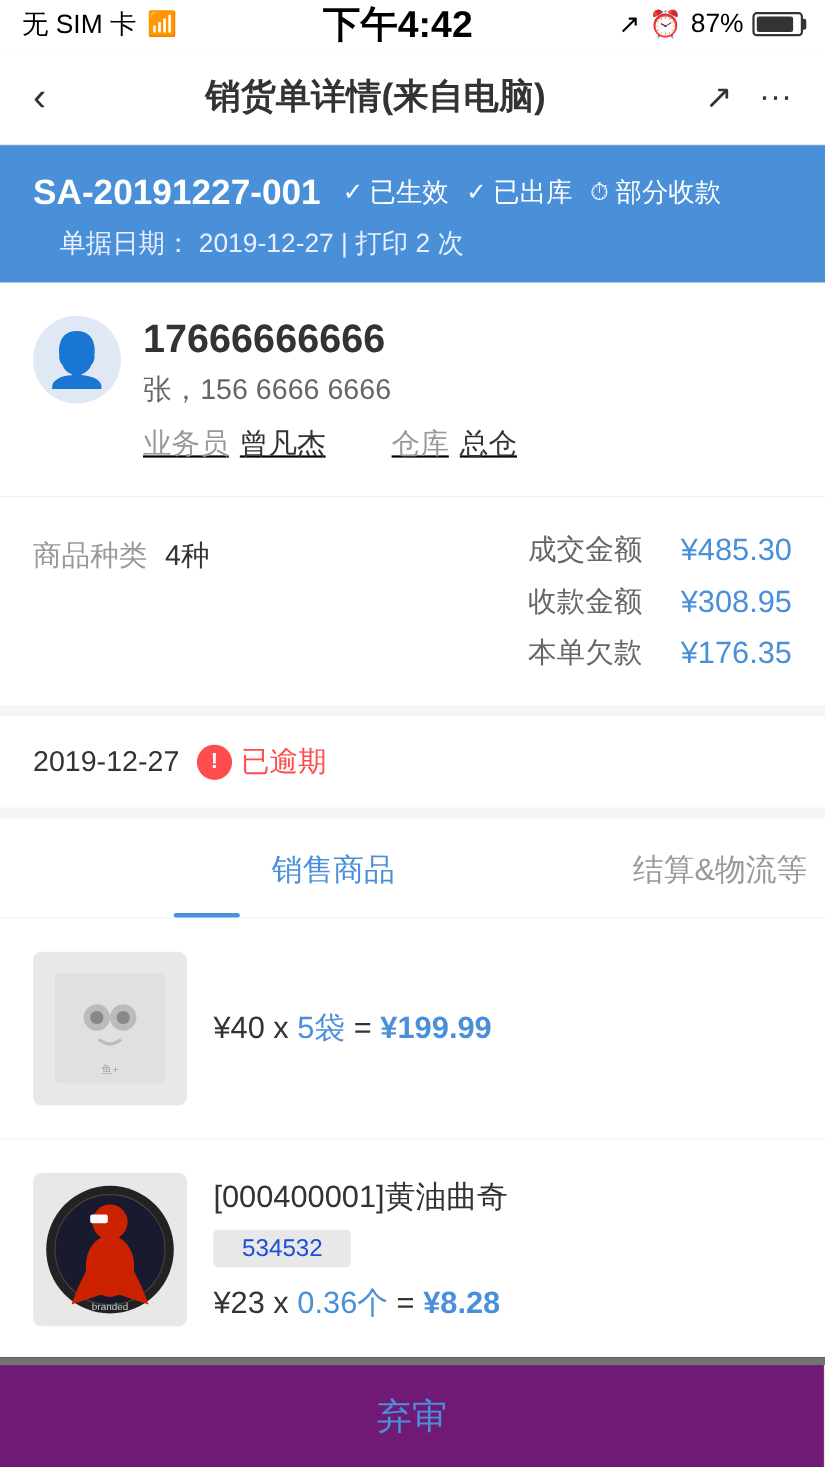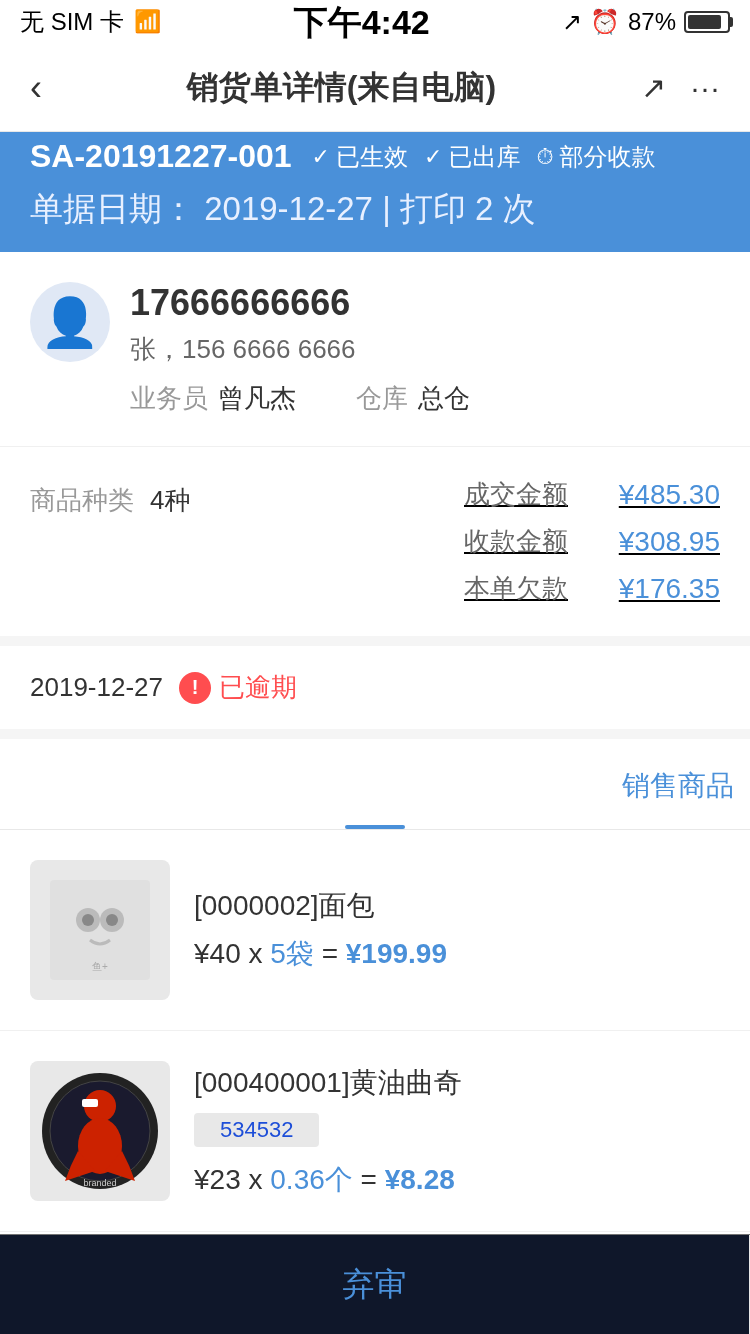--- a/index.html
+++ b/index.html
@@ -57,21 +57,21 @@
       font-size: 32px;
       font-weight: 600;
       color: #333;
     }
     .nav-actions { display: flex; align-items: center; gap: 24px; }
     .nav-action-icon { font-size: 30px; color: #333; cursor: pointer; }
 
     
     .header-banner {
       background: #4A90D9;
-      padding: 6px 30px 20px;
+      padding: 24px 30px 20px;
     }
     .banner-top {
       display: flex;
       align-items: center;
       gap: 20px;
       margin-bottom: 12px;
     }
     .order-id {
       font-size: 32px;
       font-weight: 700;
@@ -85,22 +85,23 @@
     .status-badge {
       display: flex;
       align-items: center;
       gap: 6px;
       font-size: 24px;
       color: #fff;
     }
     .badge-check { color: #fff; font-size: 22px; }
     .badge-clock { color: #fff; font-size: 22px; }
     .banner-date {
-      font-size: 33px;
+      font-size: 24px;
       color: #e8f0ff;
+      margin-left: 24px;
     }
 
     
     .customer-section {
       background: #fff;
       padding: 30px;
       display: flex;
       align-items: flex-start;
       gap: 20px;
       border-bottom: 1px solid #f0f0f0;
@@ -121,20 +122,21 @@
       margin-bottom: 8px;
     }
     .customer-name {
       font-size: 26px;
       color: #666;
       margin-bottom: 14px;
     }
     .customer-meta {
       display: flex;
       gap: 60px;
+      text-decoration: underline;
     }
     .meta-item {
       display: flex;
       align-items: center;
       gap: 10px;
     }
     .meta-label { font-size: 26px; color: #999; }
     .meta-value { font-size: 26px; color: #333; }
 
     
@@ -158,22 +160,21 @@
       flex: 1;
       display: flex;
       flex-direction: column;
       gap: 12px;
       align-items: flex-end;
     }
     .stat-row {
       display: flex;
       justify-content: space-between;
       align-items: center;
-      gap: 32px;
-      text-decoration: underline;
+      gap: 16px;
     }
     .stat-row-label { font-size: 26px; color: #666; }
     .stat-row-value { font-size: 28px; color: #4A90D9; min-width: 120px; text-align: right; }
 
     
     .due-section {
       background: #fff;
       padding: 24px 30px;
       display: flex;
       align-items: center;
@@ -274,23 +275,23 @@
     }
     .product-price .qty { color: #4A90D9; }
     .product-price .total { color: #4A90D9; font-weight: 600; }
 
     
     .bottom-actions {
       position: fixed;
       bottom: 0;
       width: 750px;
       height: 100px;
-      background: #0f172a;
-      display: flex;
-      border-top: 1px solid #737373;
+      background: #701a75;
+      display: flex;
+      border-top: 7px solid #737373;
     }
     .bottom-btn {
       flex: 1;
       display: flex;
       align-items: center;
       justify-content: center;
       font-size: 32px;
       cursor: pointer;
     }
     .bottom-btn.cancel { color: #4A90D9; border-right: 1px solid #e8e8e8; }
@@ -403,20 +404,23 @@
   <span class="due-date">2019-12-27</span>
   <div class="overdue-badge">
     <div class="overdue-icon">!</div>
     <span class="overdue-text">已逾期</span>
   </div>
 </div>
 
 <div class="tabs-section">
   <div class="tab-item active">
     <span>销售商品</span>
+  </div>
+  <div class="tab-item">
+    <span>结算&amp;物流等</span>
   </div>
 </div>
 
 <div class="products-section" style="padding-bottom: 100px;">
 
   <div class="product-item">
     <div class="product-image">
       <div class="product-image-placeholder">
 
         <svg width="100" height="100" viewBox="0 0 100 100">
@@ -424,21 +428,20 @@
           <circle cx="38" cy="40" r="12" fill="#bbb"></circle>
           <circle cx="62" cy="40" r="12" fill="#bbb"></circle>
           <circle cx="38" cy="40" r="6" fill="#888"></circle>
           <circle cx="62" cy="40" r="6" fill="#888"></circle>
           <path d="M40 60 Q50 68 60 60" stroke="#bbb" stroke-width="3" fill="none"></path>
           <text x="50" y="90" text-anchor="middle" font-size="10" fill="#aaa">鱼+</text>
         </svg>
       </div>
     </div>
     <div class="product-info">
-      <div class="product-name">[0000002]面包</div>
       <div class="product-price">
         ¥40 x <span class="qty">5袋</span> = <span class="total">¥199.99</span>
       </div>
     </div>
   </div>
 
   <div class="product-item">
     <div class="product-image">
       <div class="owl-logo">
 

